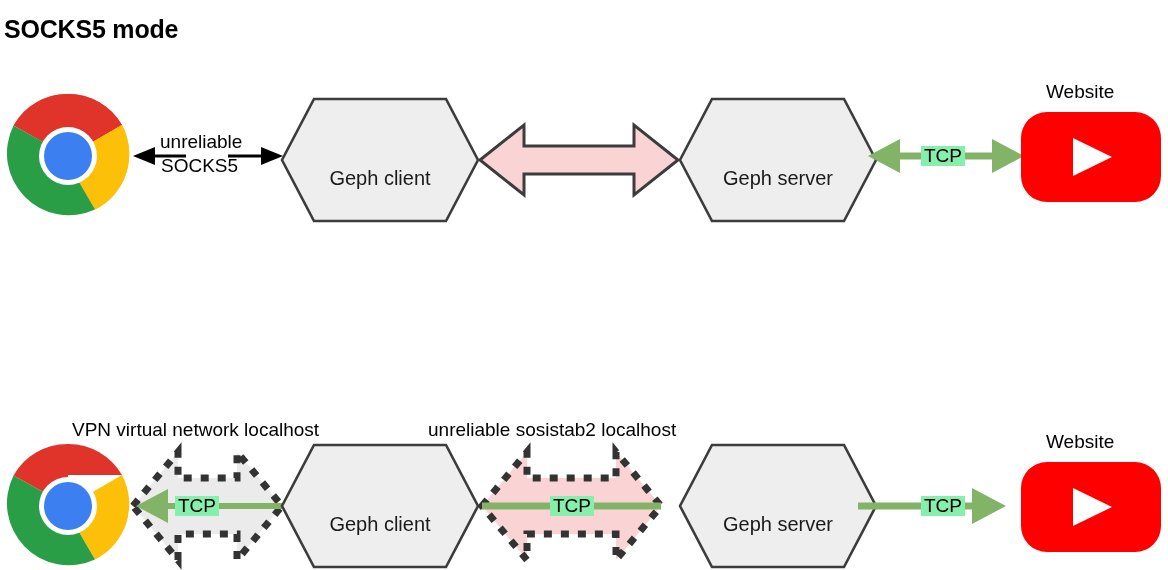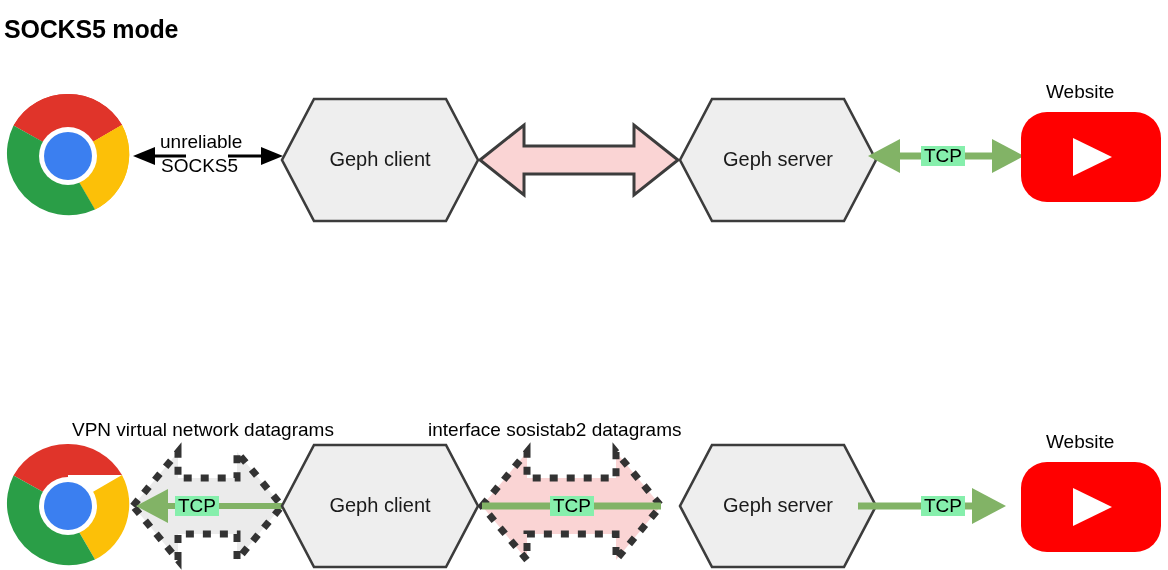--- a/index.html
+++ b/index.html
@@ -37,20 +37,21 @@
     font-size: 19px;
     color: #000000;
     white-space: nowrap;
   }
   .node-label {
     position: absolute;
     font-size: 20px;
     color: #1a1a1a;
     white-space: nowrap;
     text-align: center;
+    margin-top: 19px;
   }
   .tcp-label {
     position: absolute;
     font-size: 19px;
     color: #000000;
     background: #86efac;
     padding: 0 3px;
     white-space: nowrap;
     line-height: 20px;
   }
@@ -161,27 +162,27 @@
 
   <div class="node-label" style="left:282px; top:148px; width:196px;">Geph client</div>
 
 
   <div class="node-label" style="left:680px; top:148px; width:196px;">Geph server</div>
 
   <div class="tcp-label" style="left:921px; top:146px;">TCP</div>
 
   <div class="caption" style="left:1046px; top:81px;">Website</div>
 
-  <div class="caption" style="left:72px; top:419px;">VPN virtual network datagrams</div>
+  <div class="caption" style="left:72px; top:419px;">VPN virtual network localhost</div>
 
   <div class="tcp-label" style="left:175px; top:496px;">TCP</div>
 
   <div class="node-label" style="left:282px; top:494px; width:196px;">Geph client</div>
 
-  <div class="caption" style="left:428px; top:419px;">interface sosistab2 datagrams</div>
+  <div class="caption" style="left:428px; top:419px;">unreliable sosistab2 localhost</div>
 
   <div class="tcp-label" style="left:550px; top:496px;">TCP</div>
 
   <div class="node-label" style="left:680px; top:494px; width:196px;">Geph server</div>
 
   <div class="tcp-label" style="left:921px; top:496px;">TCP</div>
 
   <div class="caption" style="left:1046px; top:431px;">Website</div>
 
 </div>

